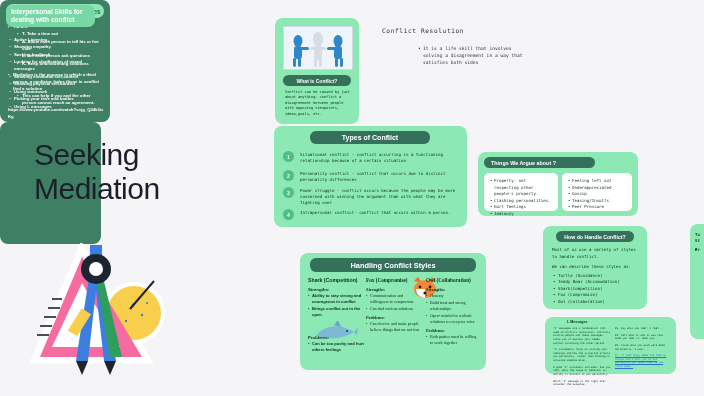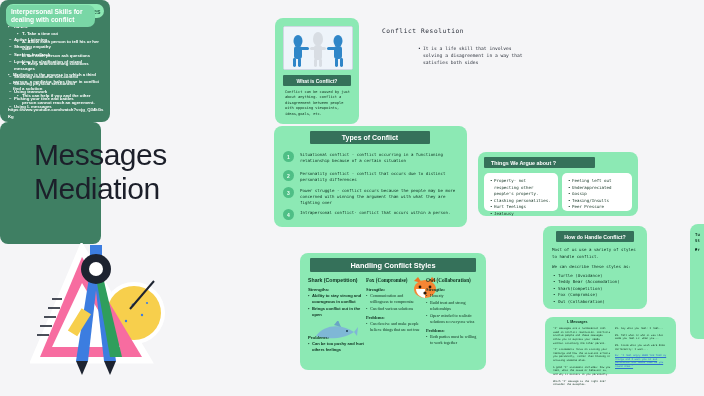--- a/index.html
+++ b/index.html
@@ -17,21 +17,21 @@
     font-size:30px;line-height:1.12;font-weight:400;
     color:#1c1f2a;letter-spacing:-0.5px;
   }
 
   
   .illus{position:absolute;left:30px;top:243px;width:144px;height:132px;}
 
   
   .card{position:absolute;background:#8ce9b4;border-radius:8px;}
   .pill{
-    background:#35715a;color:#ffffff;border-radius:1px;
+    background:#35715a;color:#ffffff;border-radius:6px;
     text-align:center;font-weight:700;
     display:flex;align-items:center;justify-content:center;
   }
 
   
   #card-what{left:275px;top:18px;width:84px;height:106px;padding:0;}
   #what-img{
     position:absolute;left:8px;top:8px;width:68px;height:42px;
     background:#eaf2fb;border:1px solid #cfd8e3;border-radius:2px;overflow:hidden;
   }
@@ -182,21 +182,21 @@
   #edge-txt ul{margin:2px 0 0;padding:0;list-style:none;}
   #edge-txt li{position:relative;padding-left:4px;}
   #edge-txt li:before{content:"\2022";position:absolute;left:0;}
 </style>
 </head>
 <body>
 
 <div class="canvas">
 
   <div class="title">
-    <div>Messages</div>
+    <div>Seeking</div>
     <div>Mediation</div>
   </div>
 
   <div class="illus">
     <svg viewBox="0 0 144 132" width="144" height="132">
       <polygon points="52,8 116,116 6,116" fill="none" stroke="#ffffff" stroke-width="9"></polygon>
       <circle cx="104" cy="70" r="31" fill="#ffffff"></circle>
       <circle cx="104" cy="70" r="27" fill="#f7cf4c"></circle>
       <circle cx="103" cy="62" r="1.4" fill="#3c7de0"></circle>
       <circle cx="112" cy="72" r="1.2" fill="#3c7de0"></circle>

